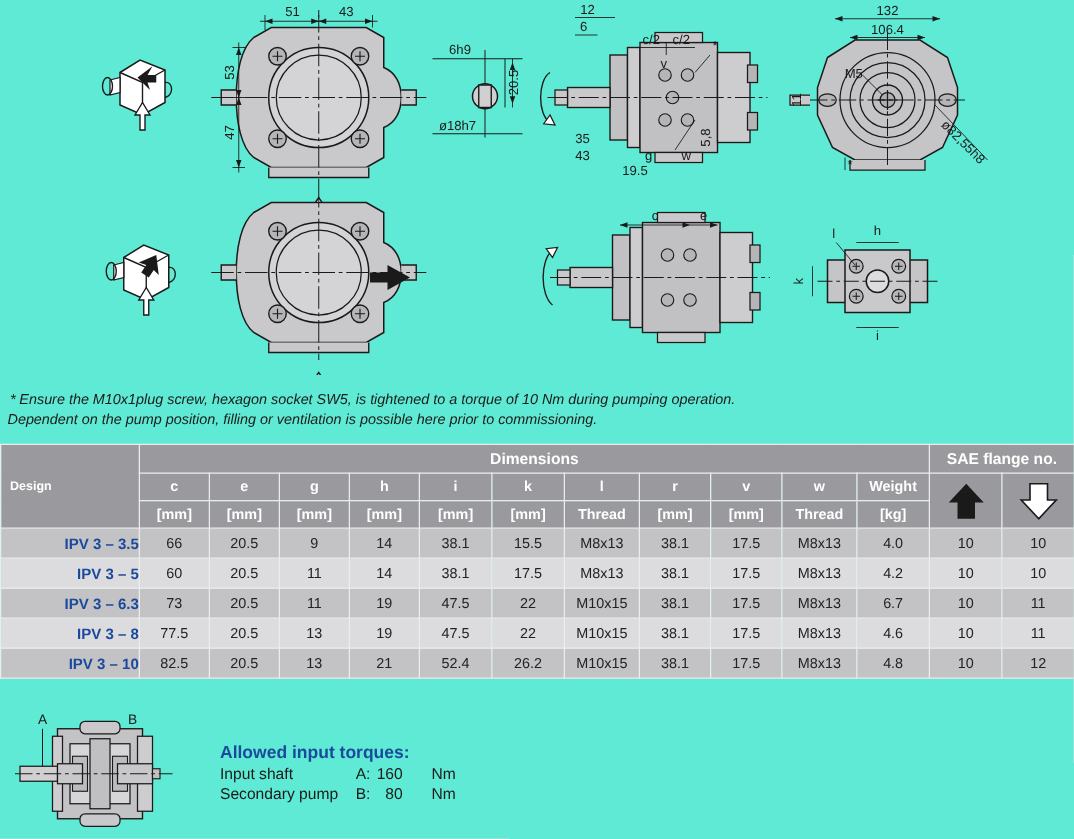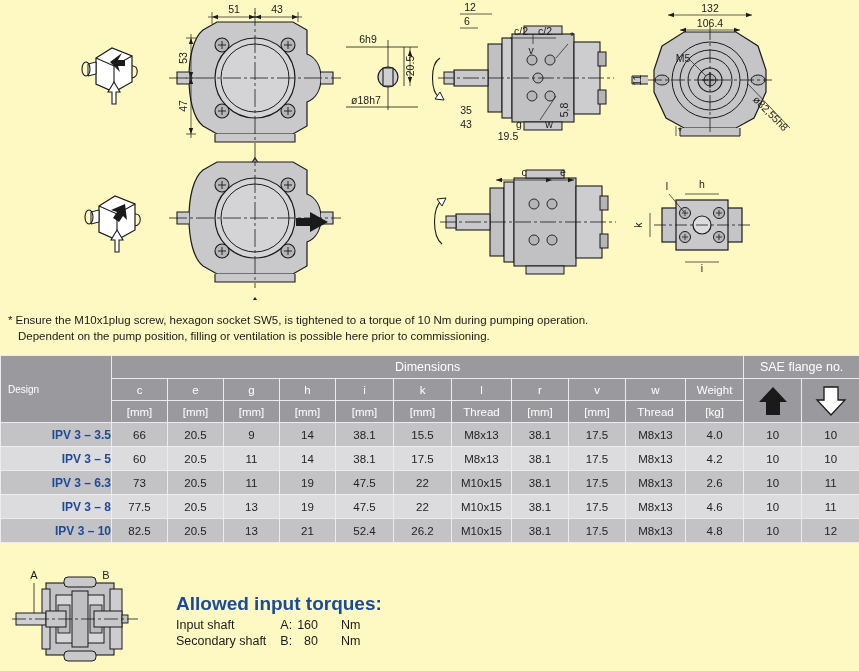--- a/index.html
+++ b/index.html
@@ -5,40 +5,41 @@
   html, body {
     margin: 0; padding: 0;
     width: 859px; height: 671px;
     background: #dcdcde;
     font-family: "Liberation Sans", sans-serif;
     overflow: hidden;
   }
   #page {
     position: relative;
     width: 859px; height: 671px;
-    background: #fef9c3;
+    background: #5eead4;
   }
 
   
   #drawings {
     position: absolute; left: 0; top: 0;
     width: 859px; height: 300px;
   }
   #drawings svg { display: block; }
 
   
   #footnote {
     position: absolute; left: 0; top: 312px;
     width: 859px;
     font-size: 11.5px;
     color: #1a1a1a;
     line-height: 16px;
+    font-style: italic;
   }
   #footnote .fn-line { padding-left: 8px; white-space: nowrap; }
-  #footnote .fn-line.indent { padding-left: 18px; }
+  #footnote .fn-line.indent { padding-left: 6px; }
   #footnote .star { margin-right: 3px; }
 
   
   #spec-table {
     position: absolute; left: 0; top: 355px;
     width: 859px;
     border-collapse: collapse;
     table-layout: fixed;
   }
   #spec-table td, #spec-table th {
@@ -46,21 +47,21 @@
     padding: 0;
     text-align: center;
     vertical-align: middle;
     font-size: 11.5px;
     font-weight: normal;
     color: #232323;
   }
   #spec-table .hdr {
     background: #9a9a9e;
     color: #ffffff;
-    font-weight: normal;
+    font-weight: bold;
     font-size: 11.5px;
   }
   #spec-table .hdr-design {
     text-align: left;
     padding-left: 7px;
     font-size: 10px;
   }
   #spec-table .hdr-group { font-size: 12.5px; }
   #spec-table .hdr-sae { font-size: 12.5px; }
   #spec-table tr.r-hdr1 td { height: 22px; }
@@ -85,21 +86,21 @@
   #bottom {
     position: absolute; left: 0; top: 565px;
     width: 859px; height: 106px;
   }
   #bottom-pump { position: absolute; left: 12px; top: 0; }
   #torques {
     position: absolute; left: 176px; top: 28px;
     font-size: 12.5px; color: #1a1a1a;
   }
   #torques .t-title {
-    color: #1b4a9c; font-weight: bold; font-size: 19px;
+    color: #1b4a9c; font-weight: bold; font-size: 14px;
     margin-bottom: 3px;
   }
   #torques table { border-collapse: collapse; }
   #torques td { padding: 0 0 2px 0; font-size: 12.5px; }
   #torques td.lbl  { padding-right: 14px; margin-top: 40px; }
   #torques td.ltr  { padding-right: 5px; }
   #torques td.val  { text-align: right; padding-right: 23px; }
 </style>
 </head>
 <body>
@@ -505,21 +506,21 @@
         <td>73</td>
         <td>20.5</td>
         <td>11</td>
         <td>19</td>
         <td>47.5</td>
         <td>22</td>
         <td>M10x15</td>
         <td>38.1</td>
         <td>17.5</td>
         <td>M8x13</td>
-        <td>2.6</td>
+        <td>6.7</td>
         <td>10</td>
         <td>11</td>
       </tr>
       <tr class="data even">
         <td class="design">IPV 3 – 8</td>
         <td>77.5</td>
         <td>20.5</td>
         <td>13</td>
         <td>19</td>
         <td>47.5</td>
@@ -589,21 +590,21 @@
       <div class="t-title">Allowed input torques:</div>
       <table>
         <tbody>
           <tr>
             <td class="lbl">Input shaft</td>
             <td class="ltr">A:</td>
             <td class="val">160</td>
             <td>Nm</td>
           </tr>
           <tr>
-            <td class="lbl">Secondary shaft</td>
+            <td class="lbl">Secondary pump</td>
             <td class="ltr">B:</td>
             <td class="val">80</td>
             <td>Nm</td>
           </tr>
         </tbody>
       </table>
     </div>
   </div>
 </div>
 

